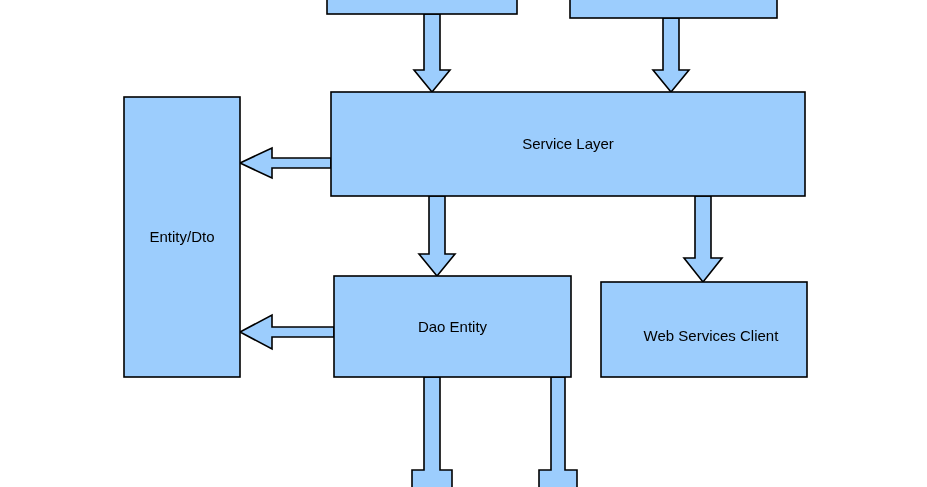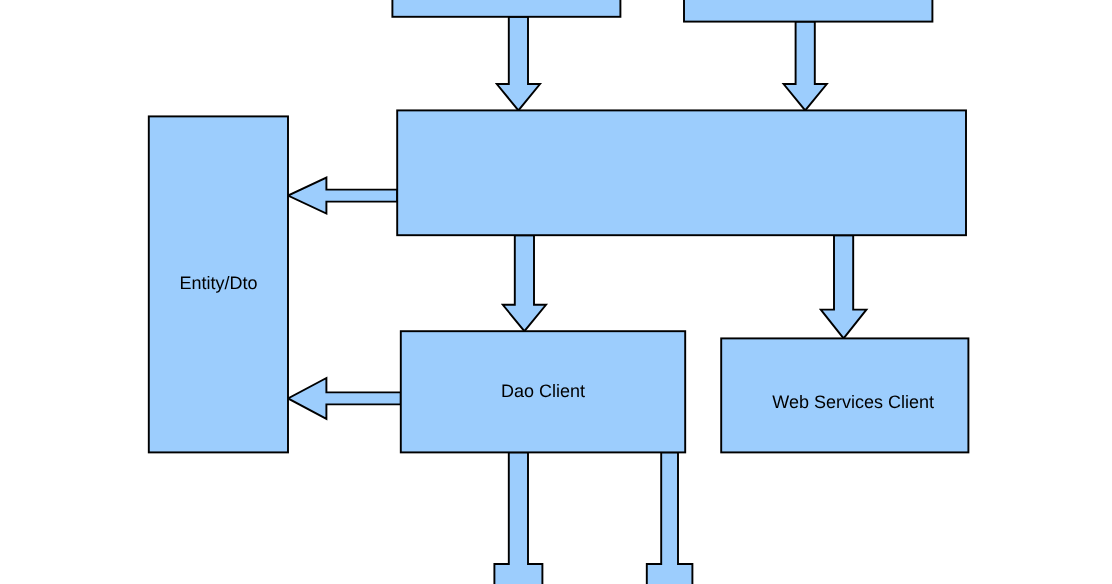--- a/index.html
+++ b/index.html
@@ -83,20 +83,21 @@
     <rect x="124" y="97" width="116" height="280" fill="#9CCDFD" stroke="#000000" stroke-width="1.6"></rect>
 
     <rect x="331" y="92" width="474" height="104" fill="#9CCDFD" stroke="#000000" stroke-width="1.6"></rect>
 
     <rect x="334" y="276" width="237" height="101" fill="#9CCDFD" stroke="#000000" stroke-width="1.6"></rect>
 
     <rect x="601" y="282" width="206" height="95" fill="#9CCDFD" stroke="#000000" stroke-width="1.6"></rect>
 
   </svg>
 
+  <div class="node-label" style="left:331px; top:92px; width:474px; height:104px;">Service Layer</div>
 
   <div class="node-label" style="left:124px; top:97px; width:116px; height:280px;border-radius:31px;">Entity/Dto</div>
 
-  <div class="node-label" style="left:334px; top:276px; width:237px; height:101px;">Dao Client</div>
+  <div class="node-label" style="left:334px; top:276px; width:237px; height:101px;">Dao Entity</div>
 
   <div class="node-label" style="left:601px; top:288px; width:220px; height:95px;">Web Services Client</div>
 
 </div>
 
 </body></html>

